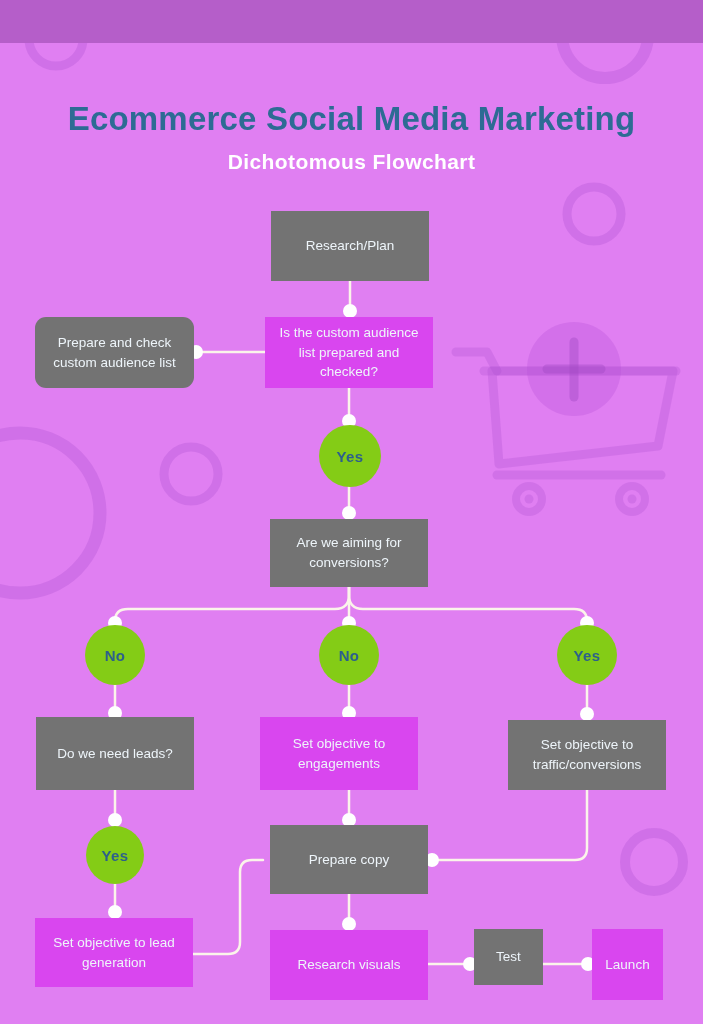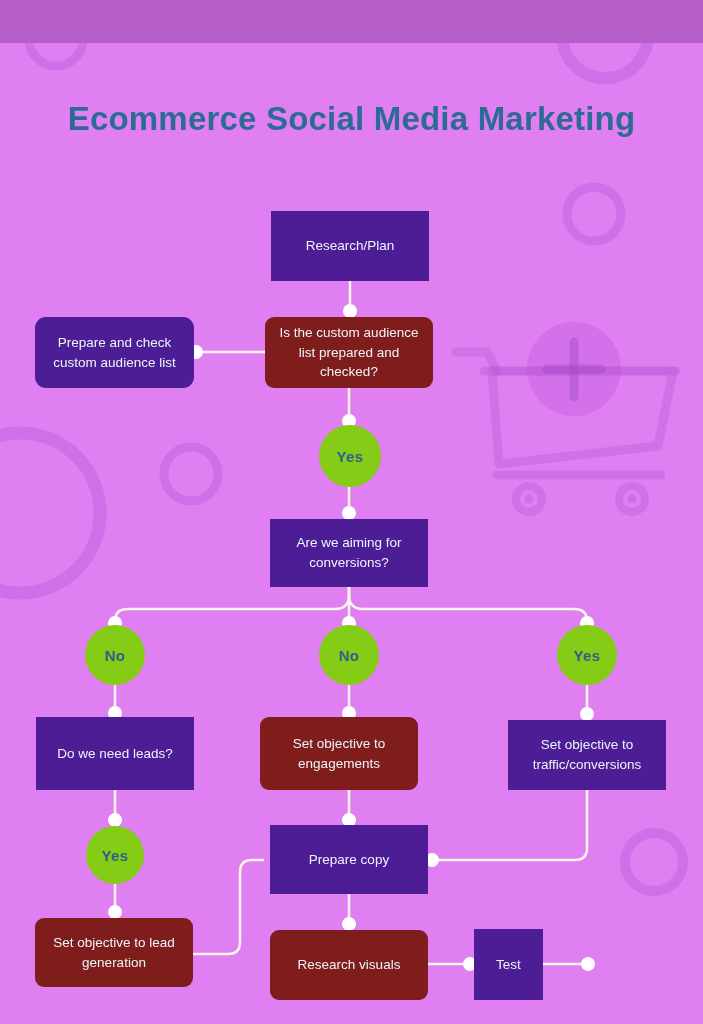--- a/index.html
+++ b/index.html
@@ -48,22 +48,22 @@
     align-items: center;
     justify-content: center;
     box-sizing: border-box;
     padding: 6px 13px;
     text-align: center;
     color: #eef5fa;
     font-size: 13.5px;
     line-height: 1.45;
     z-index: 2;
   }
-  .dark  { background: #4c1d95; }
-  .light { background: #7f1d1d; border-radius: 9px; }
+  .dark  { background: #737373; }
+  .light { background: #d946ef; }
   .bubble {
     position: absolute;
     display: flex;
     align-items: center;
     justify-content: center;
     border-radius: 50%;
     background: #84cc16;
     color: #2d5f8c;
     font-size: 15px;
     font-weight: 700;
@@ -74,21 +74,21 @@
   #n-research        { left: 271px; top: 168px; width: 158px; height: 70px; }
   #n-audience-q      { left: 265px; top: 274px; width: 168px; height: 71px; }
   #n-prepare-check   { left: 35px;  top: 274px; width: 159px; height: 71px; border-radius: 11px; }
   #n-aiming-q        { left: 270px; top: 476px; width: 158px; height: 68px; }
   #n-leads-q         { left: 36px;  top: 674px; width: 158px; height: 73px; }
   #n-engagements     { left: 260px; top: 674px; width: 158px; height: 73px; }
   #n-traffic         { left: 508px; top: 677px; width: 158px; height: 70px; }
   #n-prepare-copy    { left: 270px; top: 782px; width: 158px; height: 69px; }
   #n-lead-gen        { left: 35px;  top: 875px; width: 158px; height: 69px; }
   #n-prepare-visuals { left: 270px; top: 887px; width: 158px; height: 70px; }
-  #n-test            { left: 474px; top: 886px; width: 69px;  height: 71px; text-align: right; }
+  #n-test            { left: 474px; top: 886px; width: 69px;  height: 56px; text-align: right; }
   #n-launch          { left: 592px; top: 886px; width: 71px;  height: 71px; }
   
   #d-yes1      { left: 319px; top: 382px; width: 62px; height: 62px; }
   #d-no-left   { left: 85px;  top: 582px; width: 60px; height: 60px; }
   #d-no-center { left: 319px; top: 582px; width: 60px; height: 60px; }
   #d-yes-right { left: 557px; top: 582px; width: 60px; height: 60px; }
   #d-yes2      { left: 86px;  top: 783px; width: 58px; height: 58px; }
 </style>
 </head>
 <body>
@@ -118,20 +118,21 @@
       <circle cx="574" cy="326" r="47" fill="#b54fd6" fill-opacity="0.30"></circle>
       <g stroke="#a148c4" stroke-opacity="0.40" stroke-width="9" stroke-linecap="round">
         <path d="M574,299 V354"></path>
         <path d="M547,326 H601"></path>
       </g>
     </g>
   </svg>
 
   <div class="header">
     <div class="title">Ecommerce Social Media Marketing</div>
+    <div class="subtitle">Dichotomous Flowchart</div>
   </div>
 
   <svg id="connector-layer" viewBox="0 0 703 1024">
     <g stroke="#fbf4ea" stroke-width="2.5" fill="none" stroke-linecap="round">
       <path d="M350,238 V274"></path>
       <path d="M196,309 H265"></path>
       <path d="M349,345 V384"></path>
       <path d="M349,442 V477"></path>
       <path d="M349,544 V552 Q349,566 335,566 H128 Q115,566 115,578 V584"></path>
       <path d="M349,544 V552 Q349,566 363,566 H574 Q587,566 587,578 V584"></path>
@@ -195,20 +196,23 @@
     </div>
   <div class="node light" id="n-lead-gen">
       <span>Set objective to lead generation</span>
     </div>
   <div class="node light" id="n-prepare-visuals">
       <span>Research visuals</span>
     </div>
   <div class="node dark" id="n-test">
       <span>Test</span>
     </div>
+  <div class="node light" id="n-launch">
+      <span>Launch</span>
+    </div>
 
   <div class="bubble" id="d-yes1">
       <span>Yes</span>
     </div>
   <div class="bubble" id="d-no-left">
       <span>No</span>
     </div>
   <div class="bubble" id="d-no-center">
       <span>No</span>
     </div>

